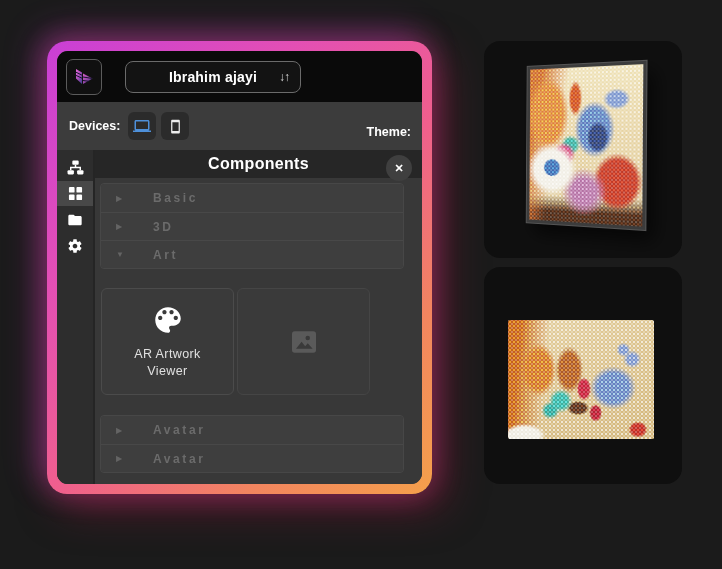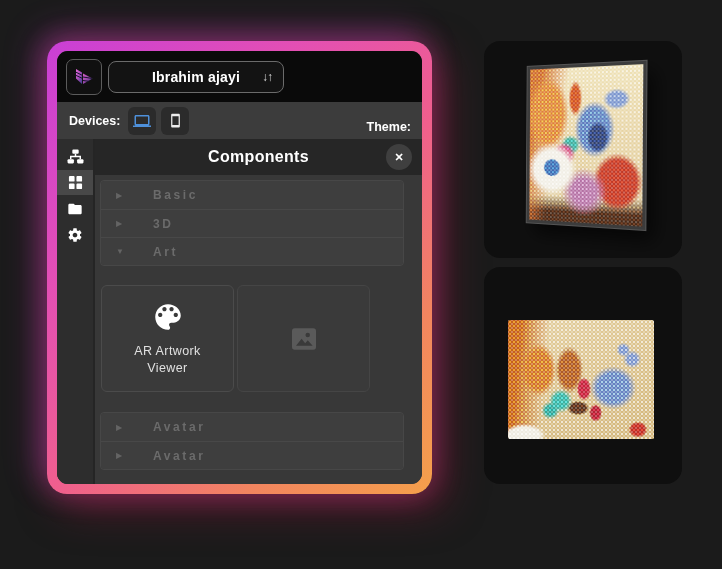--- a/index.html
+++ b/index.html
@@ -23,41 +23,41 @@
   }
   .builder{
     width:100%; height:100%; border-radius:11px; overflow:hidden;
     background:#383838; display:flex; flex-direction:column;
   }
 
   
   .app-header{ height:51px; background:#0a0a0a; display:flex; align-items:center; padding:0 9px; flex:0 0 auto; }
   .logo-button{ width:36px; height:36px; border:1px solid #5c5c5c; border-radius:7px; background:#101010;
     display:flex; align-items:center; justify-content:center; cursor:pointer; }
-  .user-button{ position:relative; margin-left:6px; width:176px; height:32px; border:1px solid #6b6b6b;
+  .user-button{ position:relative; margin-left:23px; width:176px; height:32px; border:1px solid #6b6b6b;
     border-radius:8px; background:#131313; display:flex; align-items:center; justify-content:center; cursor:pointer; }
   .user-button .uname{ color:#fff; font-weight:bold; font-size:14px; letter-spacing:.2px; }
   .user-button .sort{ position:absolute; right:11px; color:#d8d8d8; font-size:12px; letter-spacing:-1px; }
 
   
-  .devices-bar{ height:37px; background:#3c3c3c; display:flex; align-items:center; padding:0 12px; flex:0 0 auto; }
+  .devices-bar{ height:48px; background:#3c3c3c; display:flex; align-items:center; padding:0 12px; flex:0 0 auto; }
   .bar-label{ color:#fff; font-weight:bold; font-size:12.5px; }
   .device-btn{ width:28px; height:28px; margin-left:8px; border-radius:6px; background:#2b2b2b;
     display:flex; align-items:center; justify-content:center; cursor:pointer; border:none; }
   .device-btn + .device-btn{ margin-left:5px; }
   .theme-label{ margin-left:auto; margin-right:-1px;margin-top:12px; }
 
   
   .body-row{ flex:1; display:flex; min-height:0; background:#383838; }
   .nav-rail{ width:38px; background:#2d2d2d; border-right:2px solid #252525; padding-top:5px; flex:0 0 auto; }
   .rail-item{ height:25px; margin-bottom:1px; display:flex; align-items:center; justify-content:center; cursor:pointer; }
   .rail-item.active{ background:#484848; }
 
   .panel{ flex:1; display:flex; flex-direction:column; min-width:0; }
-  .panel-header{ height:36px; background:#262626; position:relative; display:flex; align-items:center; justify-content:center; flex:0 0 auto; }
+  .panel-header{ height:28px; background:#262626; position:relative; display:flex; align-items:center; justify-content:center; flex:0 0 auto; }
   .panel-title{ color:#fff; font-weight:bold; font-size:16px; letter-spacing:.3px; }
   .close-btn{ position:absolute; right:10px; top:5px; width:26px; height:26px; border-radius:50%;
     background:#3f3f3f; border:none; color:#fff; font-size:11px; font-weight:bold; line-height:26px;
     text-align:center; cursor:pointer; padding:0; }
 
   .panel-scroll{ flex:1; overflow:hidden; position:relative; }
 
   .accordion{ margin:5px 18px 0 5px; background:#3e3e3e; border:1px solid #474747; border-radius:4px; overflow:hidden; }
   .acc-row{ height:28px; display:flex; align-items:center; padding-left:15px; cursor:pointer; background:#3e3e3e; }
   .acc-row + .acc-row{ border-top:1px solid #484848; }

